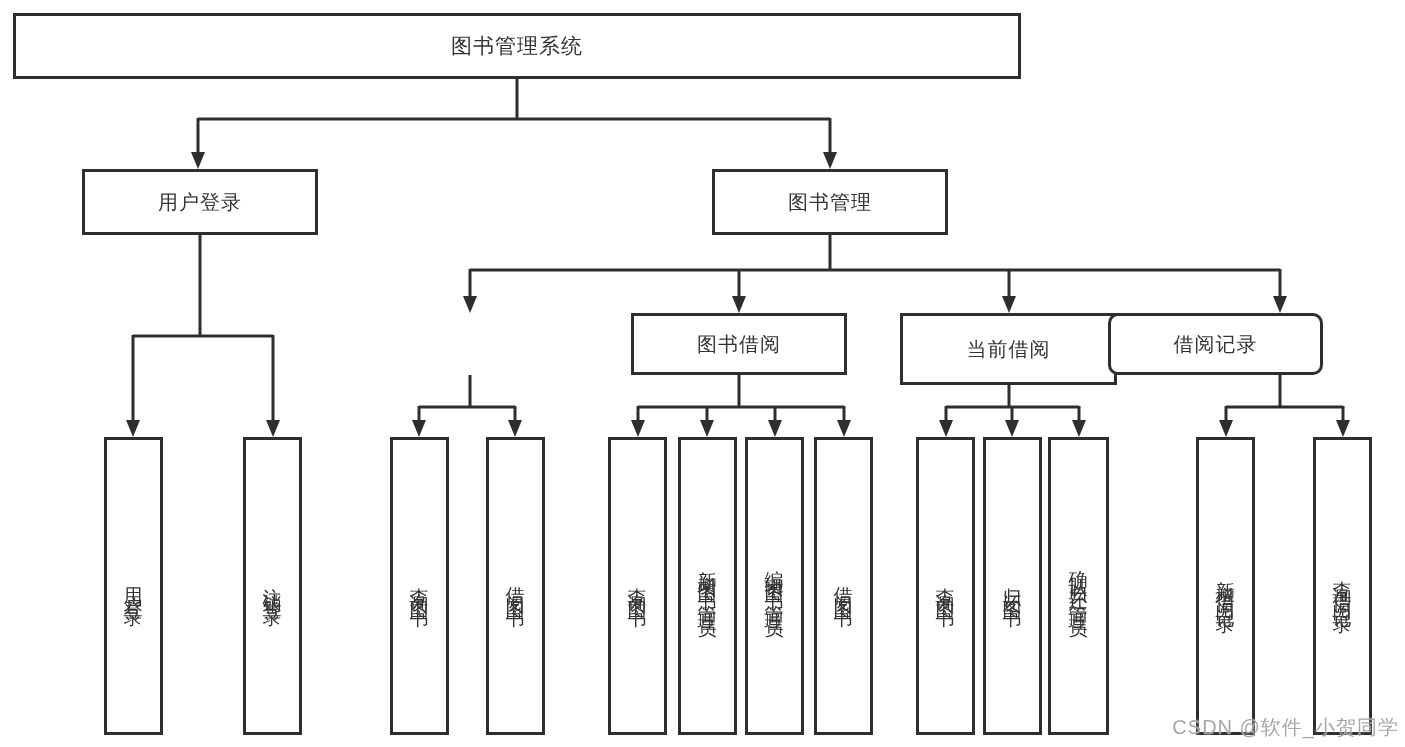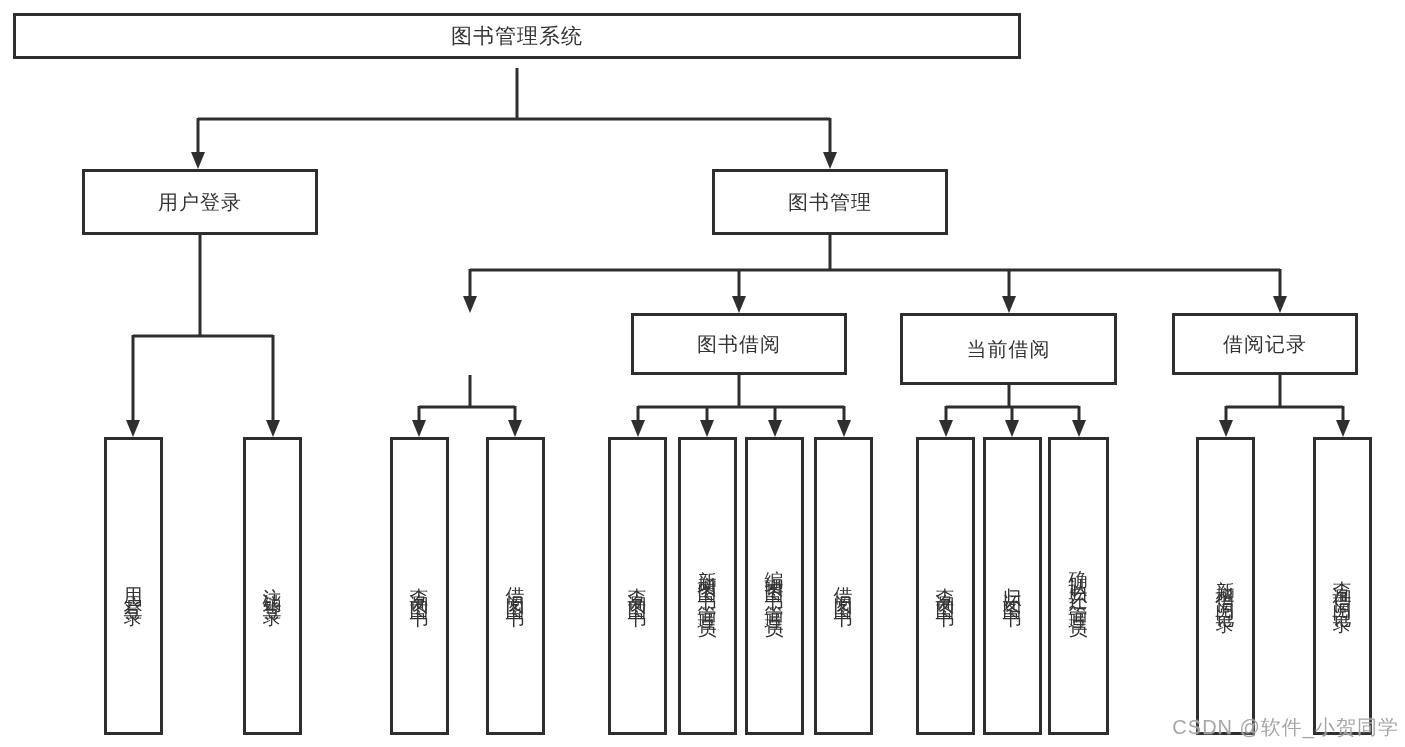--- a/index.html
+++ b/index.html
@@ -109,28 +109,28 @@
       <polygon points="768,420 782,420 775,437"></polygon>
       <polygon points="837,420 851,420 844,437"></polygon>
       <polygon points="939,420 953,420 946,437"></polygon>
       <polygon points="1005,420 1019,420 1012,437"></polygon>
       <polygon points="1072,420 1086,420 1079,437"></polygon>
       <polygon points="1219,420 1233,420 1226,437"></polygon>
       <polygon points="1336,420 1350,420 1343,437"></polygon>
     </g>
   </svg>
 
-  <div class="box hbox root" style="left:13px; top:13px; width:1008px; height:46px;">图书管理系统</div>
+  <div class="box hbox root" style="left:13px; top:13px; width:1008px; height:66px;">图书管理系统</div>
 
   <div class="box hbox" style="left:82px; top:169px; width:236px; height:66px;">用户登录</div>
   <div class="box hbox" style="left:712px; top:169px; width:236px; height:66px;">图书管理</div>
 
   <div class="box hbox" style="left:631px; top:313px; width:216px; height:62px;">图书借阅</div>
   <div class="box hbox" style="left:900px; top:313px; width:217px; height:72px;">当前借阅</div>
-  <div class="box hbox" style="left:1172px; top:313px; width:186px; height:62px;">借阅记录</div>
+  <div class="box hbox" style="left:1108px; top:313px; width:215px; height:62px;border-radius:10px;">借阅记录</div>
 
   <div class="box vbox" style="left:104px;">
     <span class="vtext">用户登录</span>
   </div>
   <div class="box vbox" style="left:243px;">
     <span class="vtext">注销登录</span>
   </div>
 
   <div class="box vbox" style="left:390px;">
     <span class="vtext">查询图书</span>

